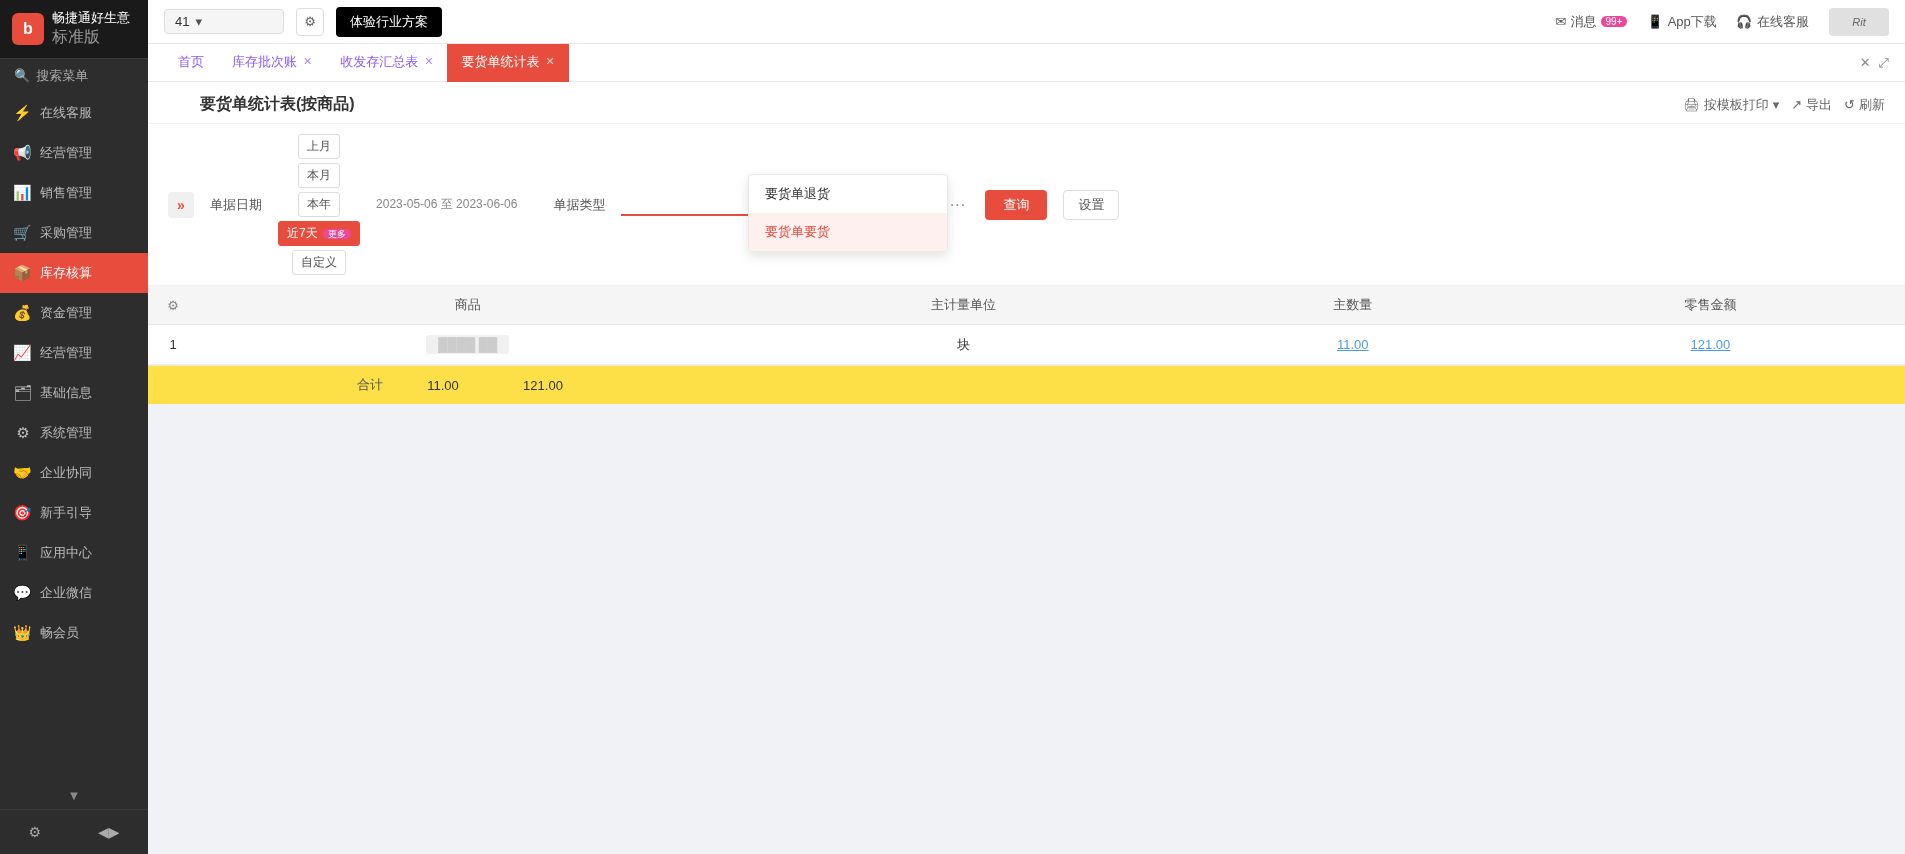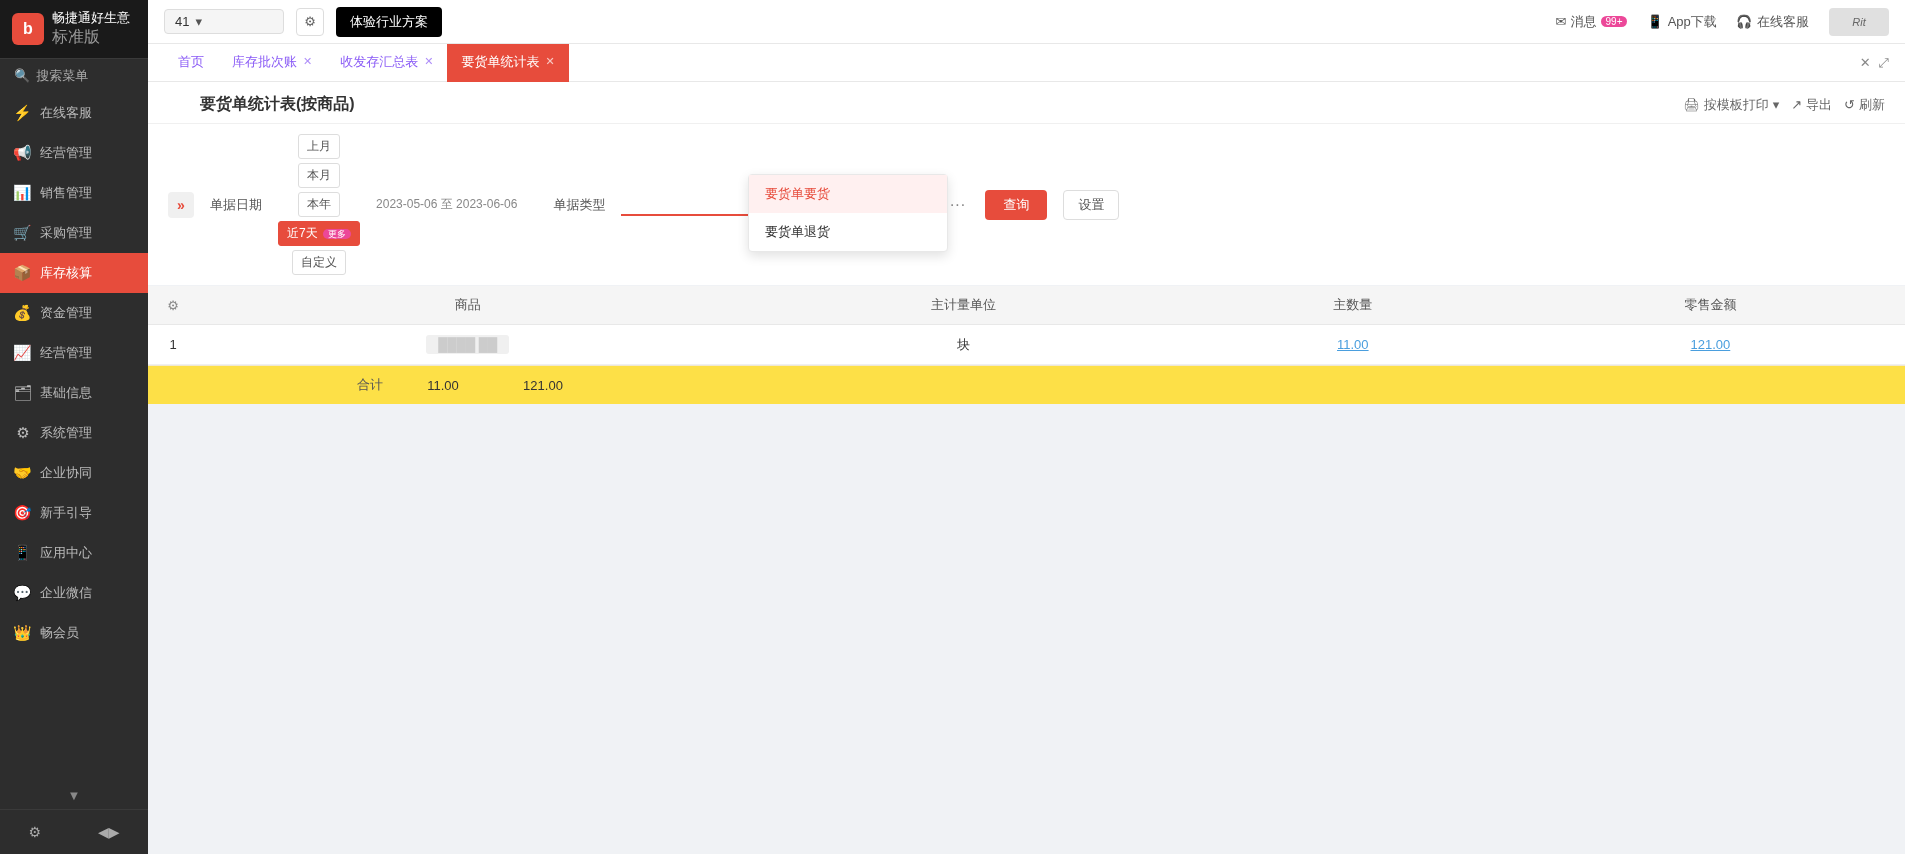--- a/index.html
+++ b/index.html
@@ -586,22 +586,22 @@
       <div class="filter-select">
         <input class="filter-select-input" type="text" value="" style="">
         <span class="filter-select-arrow">▲</span>
       </div>
       <span class="filter-warehouse-label">要货仓库</span>
       <span class="filter-more-btn">···</span>
       <button class="query-btn">查询</button>
       <button class="setting-btn">设置</button>
 
       <div class="dropdown-overlay">
+        <div class="dropdown-item">要货单退货</div>
         <div class="dropdown-item selected">要货单要货</div>
-        <div class="dropdown-item">要货单退货</div>
       </div>
     </div>
 
     <div class="table-container">
       <table>
         <thead>
           <tr>
             <th>
               <span class="settings-icon-cell">⚙</span>
             </th>

